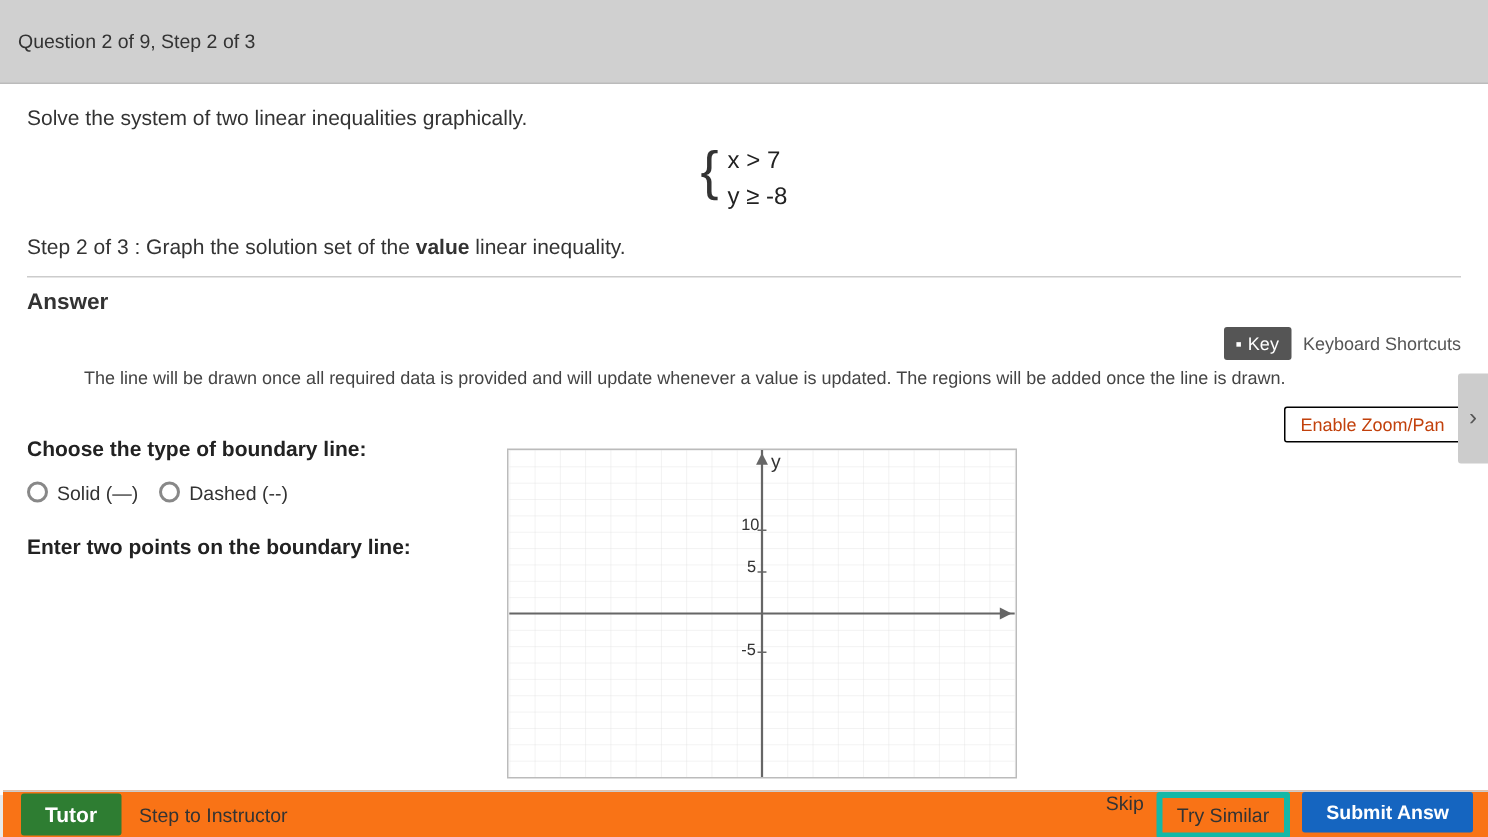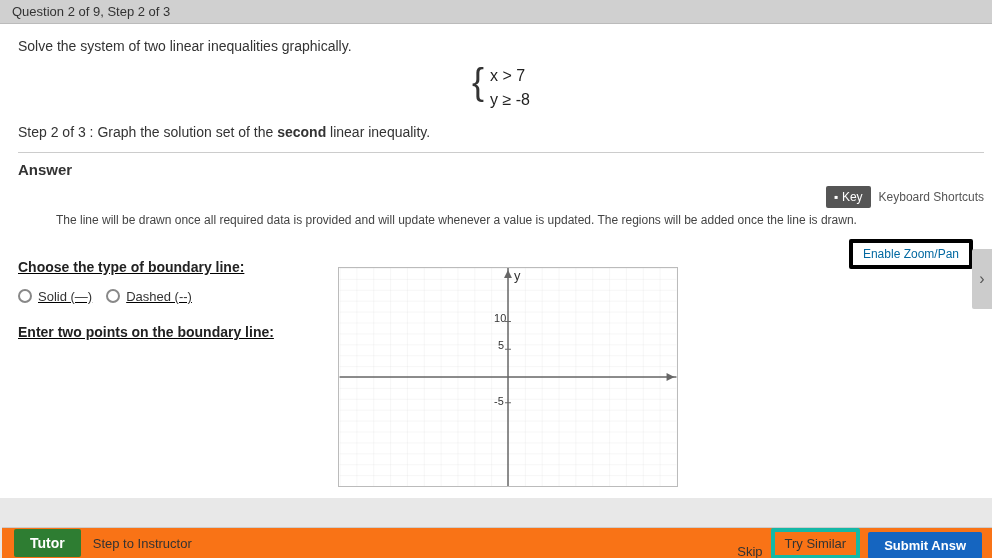--- a/index.html
+++ b/index.html
@@ -7,21 +7,21 @@
       font-family: Arial, sans-serif;
       background: #e8e8e8;
       width: 992px;
       height: 558px;
       overflow: hidden;
       font-size: 14px;
     }
 
     .top-bar {
       background: #d0d0d0;
-      padding: 4px 12px;
+      padding: 20px 12px;
       display: flex;
       align-items: flex-end;
       justify-content: space-between;
       border-bottom: 1px solid #bbb;
     }
 
     .top-bar-left {
       font-size: 13px;
       color: #333;
     }
@@ -68,21 +68,21 @@
       align-items: center;
       justify-content: center;
       color: white;
       cursor: pointer;
       font-size: 18px;
     }
 
     .main-content {
       background: white;
       margin: 0;
-      padding: 14px 8px 0 18px;
+      padding: 14px 18px 0 18px;
       height: calc(558px - 40px - 44px);
       overflow: hidden;
     }
 
     .question-header {
       font-size: 14px;
       color: #333;
       margin-bottom: 10px;
     }
 
@@ -175,21 +175,20 @@
 
     .content-row {
       display: flex;
       gap: 20px;
       align-items: flex-start;
     }
 
     .left-panel {
       flex: 0 0 300px;
       padding-top: 20px;
-      text-decoration: underline;
     }
 
     .boundary-line-label {
       font-size: 14px;
       font-weight: bold;
       margin-bottom: 14px;
       color: #222;
     }
 
     .radio-row {
@@ -224,27 +223,27 @@
     }
 
     .graph-panel {
       flex: 1;
       position: relative;
     }
 
     .enable-zoom-btn {
       position: absolute;
       top: 0;
-      right: 11px;
+      right: 0;
       background: white;
-      border: 4px solid #000000;
+      border: 1px solid #000000;
       padding: 4px 10px;
       font-size: 12px;
       cursor: pointer;
-      color: #0369a1;
+      color: #c2410c;
       border-radius: 2px;
     }
 
     .graph-area {
       border: 1px solid #bbb;
       background: white;
       position: relative;
       width: 340px;
       height: 220px;
       margin-top: 28px;
@@ -291,21 +290,21 @@
     .send-to-instructor-btn {
       background: none;
       border: none;
       font-size: 13px;
       color: #333;
       cursor: pointer;
     }
 
     .bottom-right {
       display: flex;
-      align-items: flex-end;
+      align-items: flex-start;
       gap: 8px;
     }
 
     .skip-btn {
       background: none;
       border: none;
       font-size: 13px;
       color: #333;
       cursor: pointer;
     }
@@ -364,21 +363,21 @@
     <div class="brace-system">
       <span class="brace-char">{</span>
       <span class="eq-line" style="margin-left:4px;">x &gt; 7</span>
       <span class="eq-line" style="margin-left:4px;">y ≥ -8</span>
     </div>
   </div>
 
   <div class="step-instruction">
     <span>Step 2 of 3 :</span>
     <span> Graph the solution set of the</span>
-    <strong>second</strong>
+    <strong>value</strong>
     <span> linear inequality.</span>
   </div>
 
   <hr class="divider">
 
   <div class="answer-label">Answer</div>
 
   <div class="toolbar-row">
     <button class="key-btn">
       <span>▪</span>

